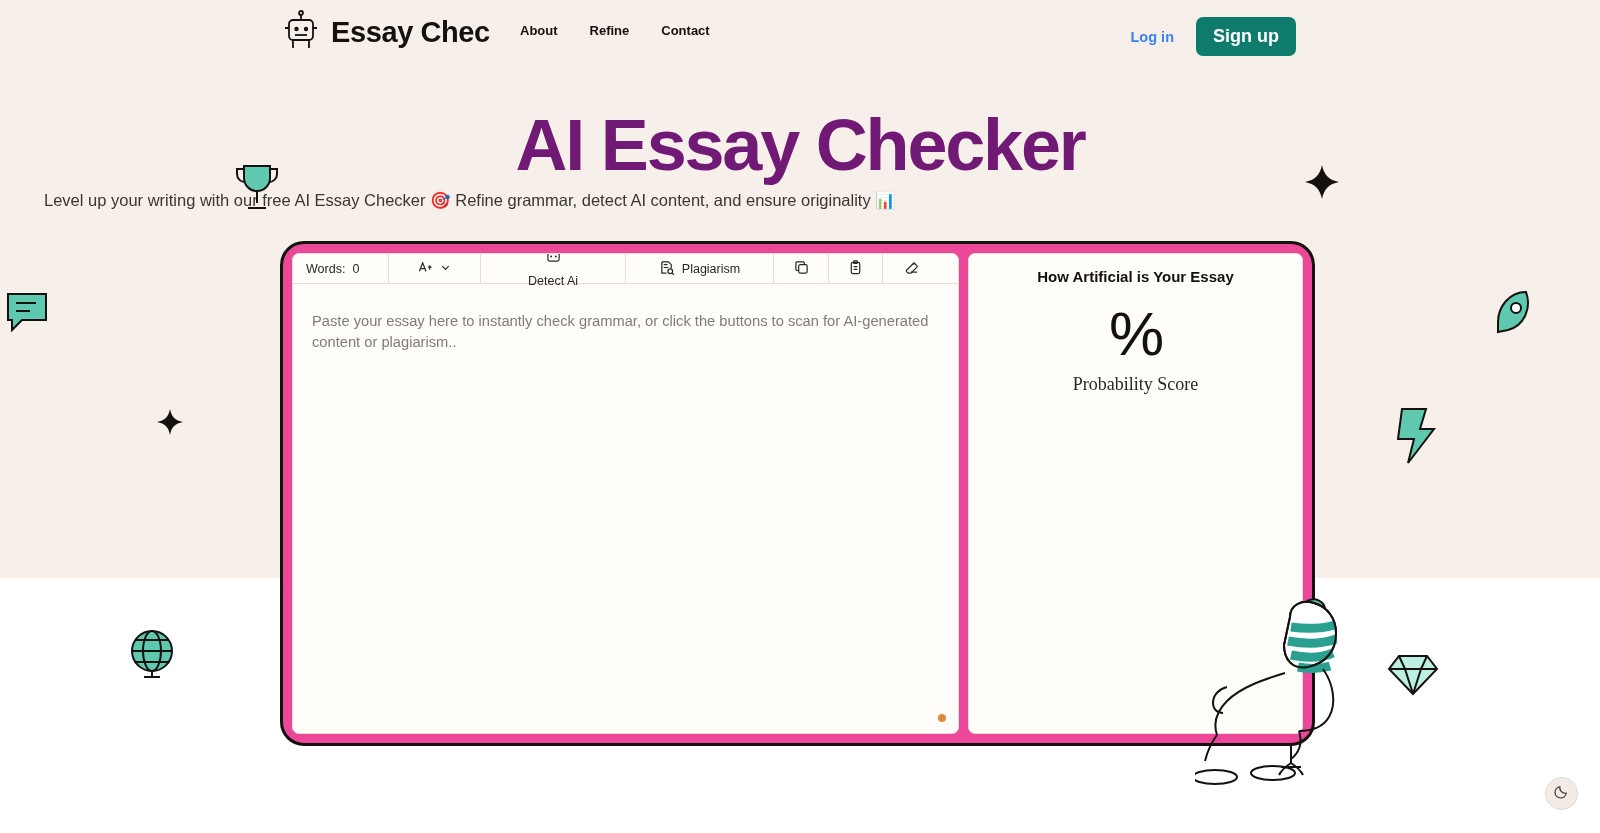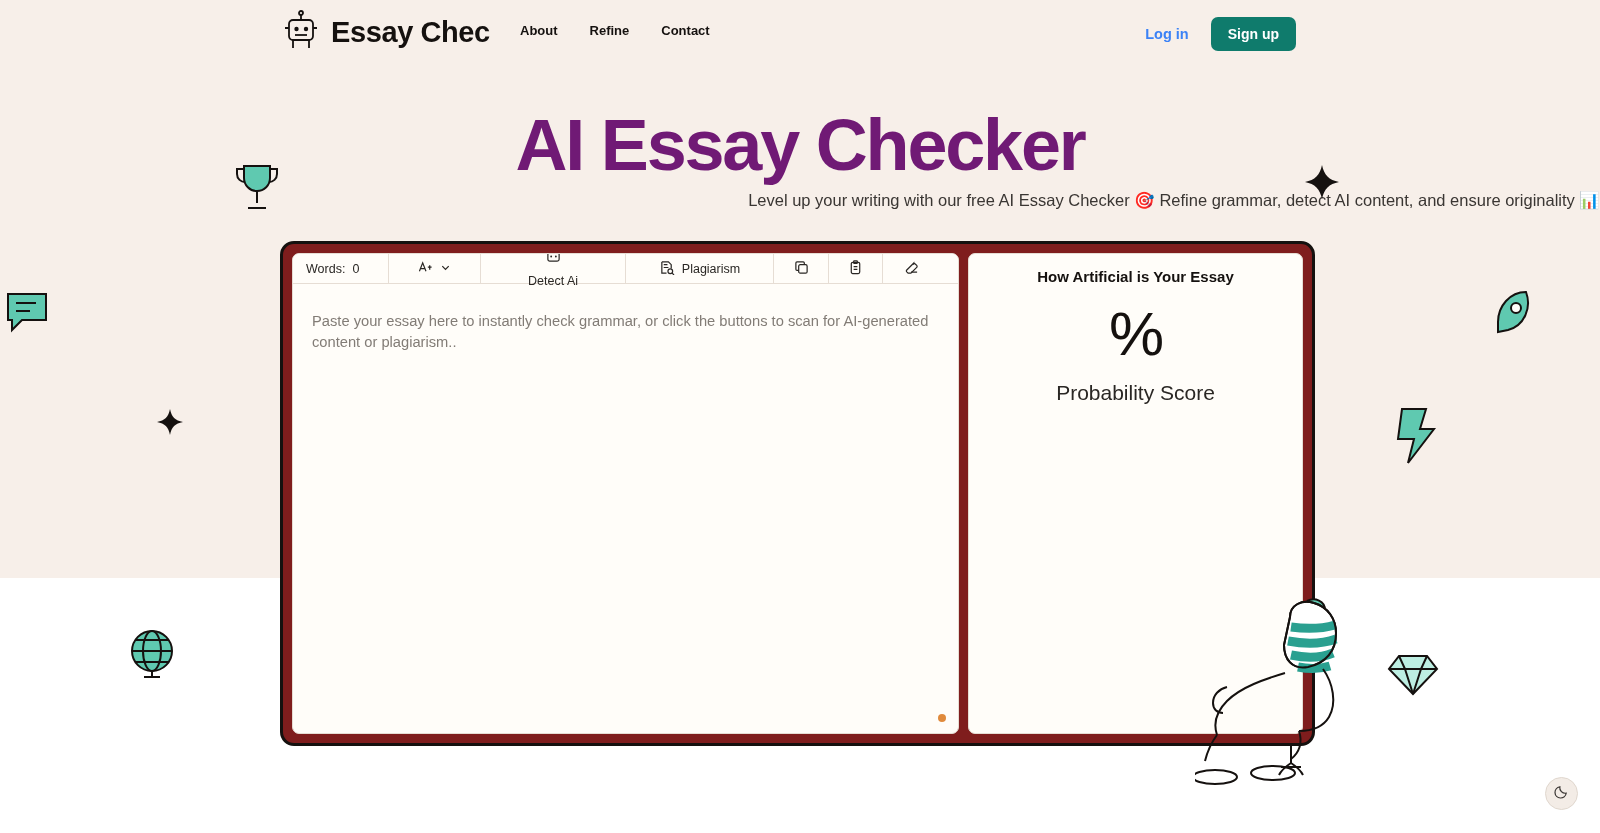--- a/index.html
+++ b/index.html
@@ -62,21 +62,21 @@
     right: 304px; top: 17px;
     display: flex; align-items: center; gap: 22px;
   }
   .login-link {
     font-size: 14.5px; font-weight: 700; color: #3b82f6;
     text-decoration: none;
   }
   .signup-btn {
     background: #0f7b6c;
     color: #ffffff;
-    font-size: 14px;
+    font-size: 18px;
     font-weight: 700;
     border: none;
     border-radius: 7px;
     padding: 9px 17px;
     cursor: pointer;
   }
   
   .hero-title {
     position: absolute;
     left: 0; top: 104px;
@@ -84,33 +84,33 @@
     text-align: center;
     font-size: 72px;
     font-weight: 800;
     letter-spacing: -2.2px;
     color: #701a75;
   }
   .hero-sub {
     position: absolute;
     left: 0; top: 191px;
     width: 1600px;
-    text-align: right;
+    text-align: left;
     font-size: 16.5px;
     color: #3a3633;
     padding-left: 44px;
   }
   
   .editor-frame {
     position: absolute;
     left: 280px; top: 241px;
     width: 1035px; height: 505px;
     border: 3px solid #15110f;
-    border-radius: 14px;
-    background: #7f1d1d;
+    border-radius: 24px;
+    background: #ec4899;
     padding: 9px;
     display: flex;
     gap: 9px;
     z-index: 10;
   }
   .editor-left {
     width: 667px;
     background: #fffdf9;
     border-radius: 7px;
     border: 1px solid #e6ddd4;
@@ -177,23 +177,24 @@
   }
   .pct-glyph {
     margin-top: 18px;
     font-size: 62px;
     font-weight: 400;
     color: #15110f;
     line-height: 1;
     letter-spacing: -2px;
   }
   .panel-sub {
-    margin-top: 16px;
-    font-size: 21px;
+    margin-top: 9px;
+    font-size: 18px;
     color: #2a2724;
+    font-family: Liberation Serif, serif;
   }
   
   .doodle { position: absolute; z-index: 5; }
   .mascot { position: absolute; left: 1195px; top: 595px; z-index: 14; }
   
   .dm-toggle {
     position: absolute;
     right: 22px; bottom: 23px;
     width: 33px; height: 33px;
     border-radius: 50%;

